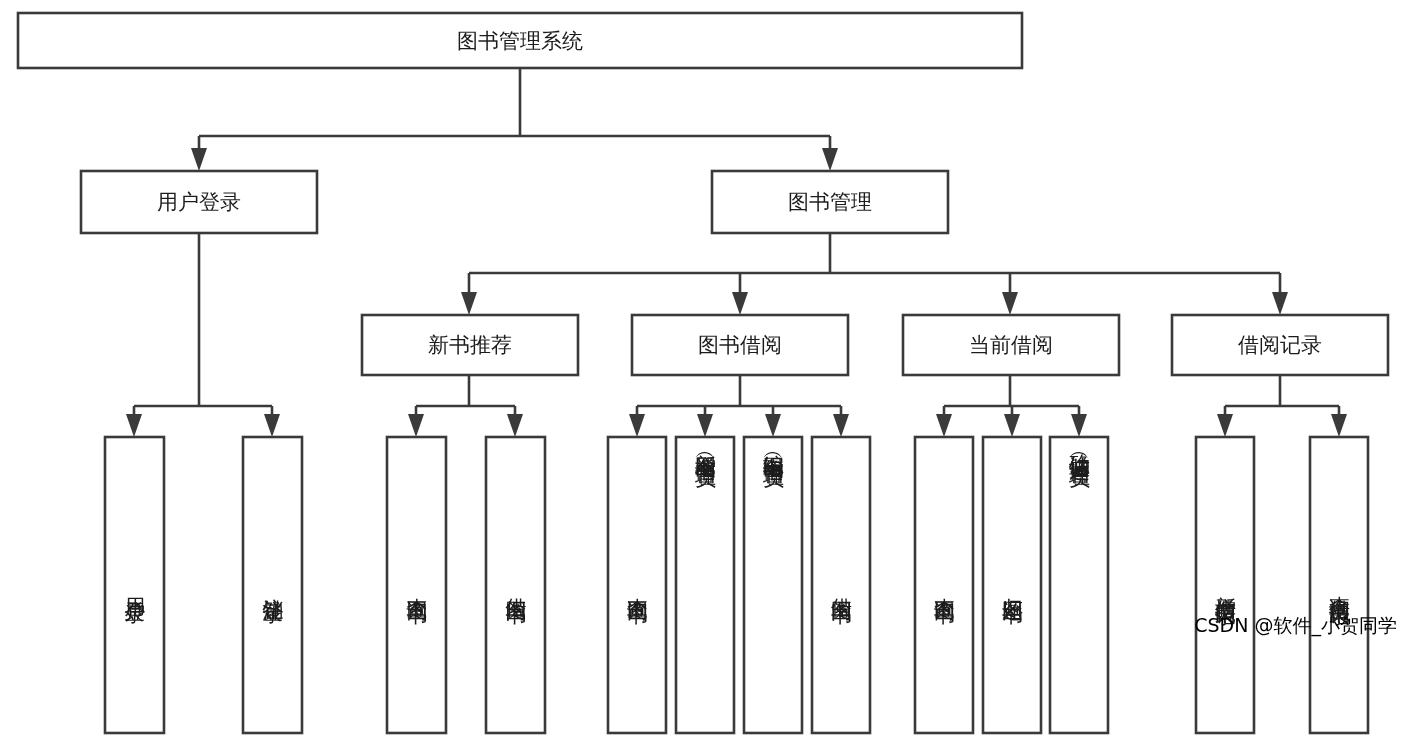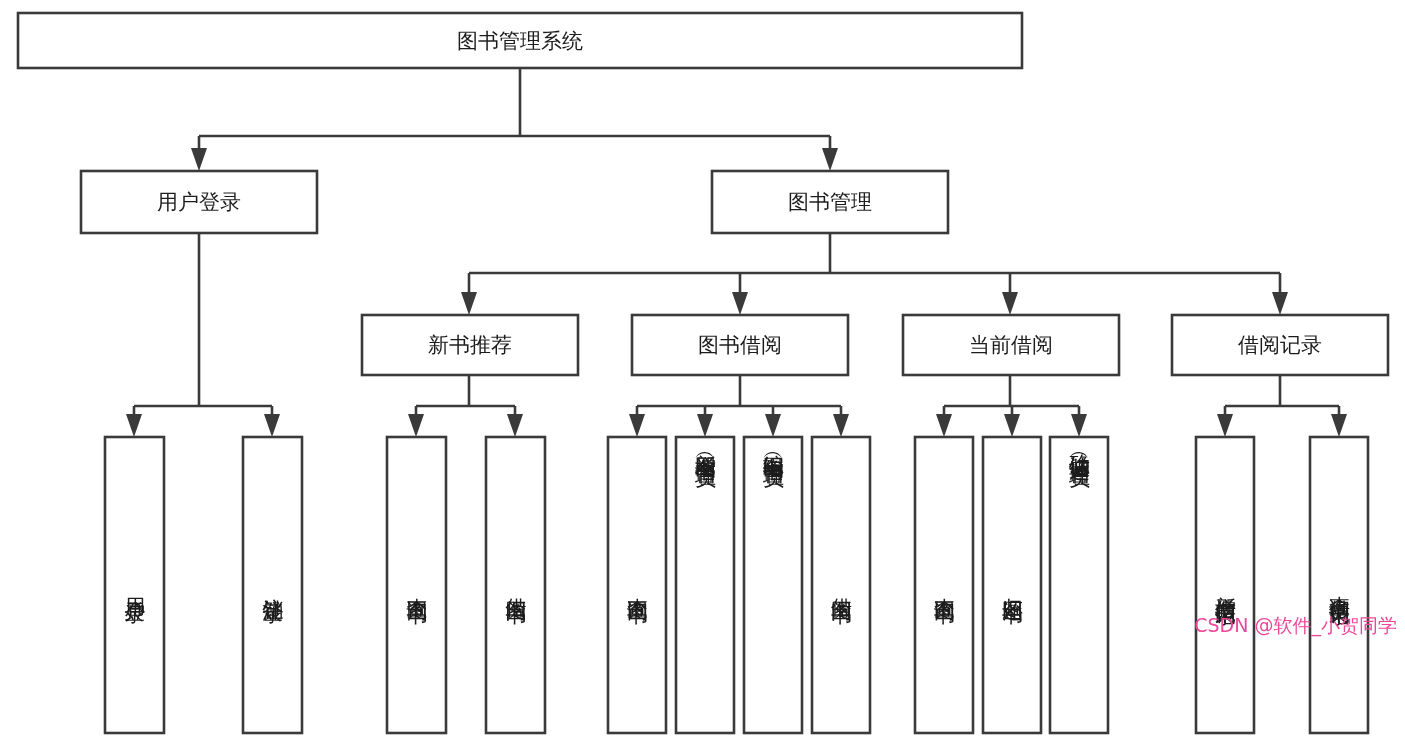--- a/index.html
+++ b/index.html
@@ -63,21 +63,21 @@
     color: #1c1c1c;
     letter-spacing: 2px;
     white-space: nowrap;
   }
   .watermark {
     position: absolute;
     right: 8px;
     bottom: 6px;
     font-family: "DejaVu Sans", "Liberation Sans", sans-serif;
     font-size: 19px;
-    color: #ec4899;
+    color: #000000;
     white-space: nowrap;
   }
 </style>
 </head>
 <body>
 
 <div id="diagram-root">
 
   <svg class="flow" viewBox="0 0 1405 747">
 

